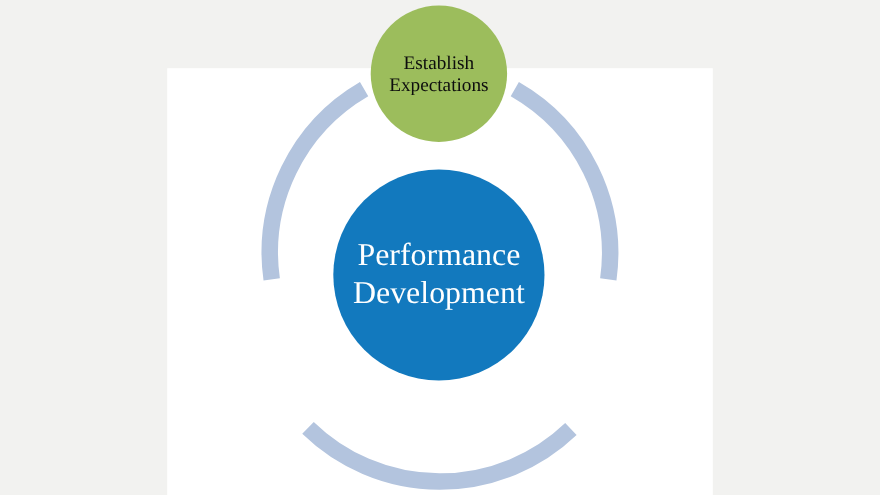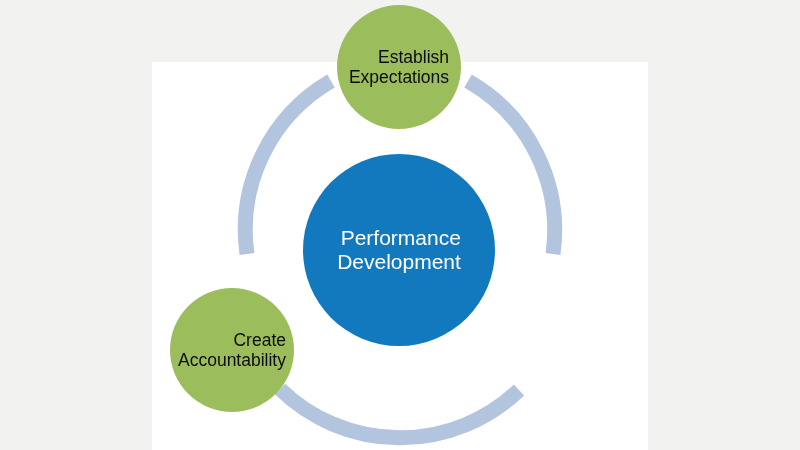--- a/index.html
+++ b/index.html
@@ -32,40 +32,41 @@
     top: 0;
     width: 800px;
     height: 450px;
   }
   .node {
     position: absolute;
     border-radius: 50%;
     display: flex;
     align-items: center;
     justify-content: center;
-    text-align: right;
+    text-align: center;
     box-sizing: border-box;
+    font-family: Liberation Serif, serif;
   }
   .node-label {
     line-height: 1.16;
     white-space: pre-line;
   }
   .node-satellite {
     width: 124px;
     height: 124px;
     background: #9cbd5c;
     color: #0d0d0d;
     font-size: 17.5px;
   }
   .node-center {
     width: 192px;
     height: 192px;
     background: #1279be;
     color: #ffffff;
-    font-size: 21px;
+    font-size: 29px;
   }
   #node-establish {
     left: 337px;
     top: 5px;
   }
   #node-create {
     left: 170px;
     top: 288px;
   }
   #node-regular {
@@ -91,24 +92,20 @@
       <path d="M 519 390 A 172 172 0 0 1 280 389"></path>
       <path d="M 247 254 A 172 172 0 0 1 331 81"></path>
     </g>
   </svg>
 
   <div class="node node-satellite" id="node-establish">
     <span class="node-label">Establish
 Expectations</span>
   </div>
 
-  <div class="node node-satellite" id="node-create">
-    <span class="node-label">Create
-Accountability</span>
-  </div>
 
 
   <div class="node node-center" id="node-center">
     <span class="node-label">Performance
 Development</span>
   </div>
 
 </div>
 
 </body></html>

